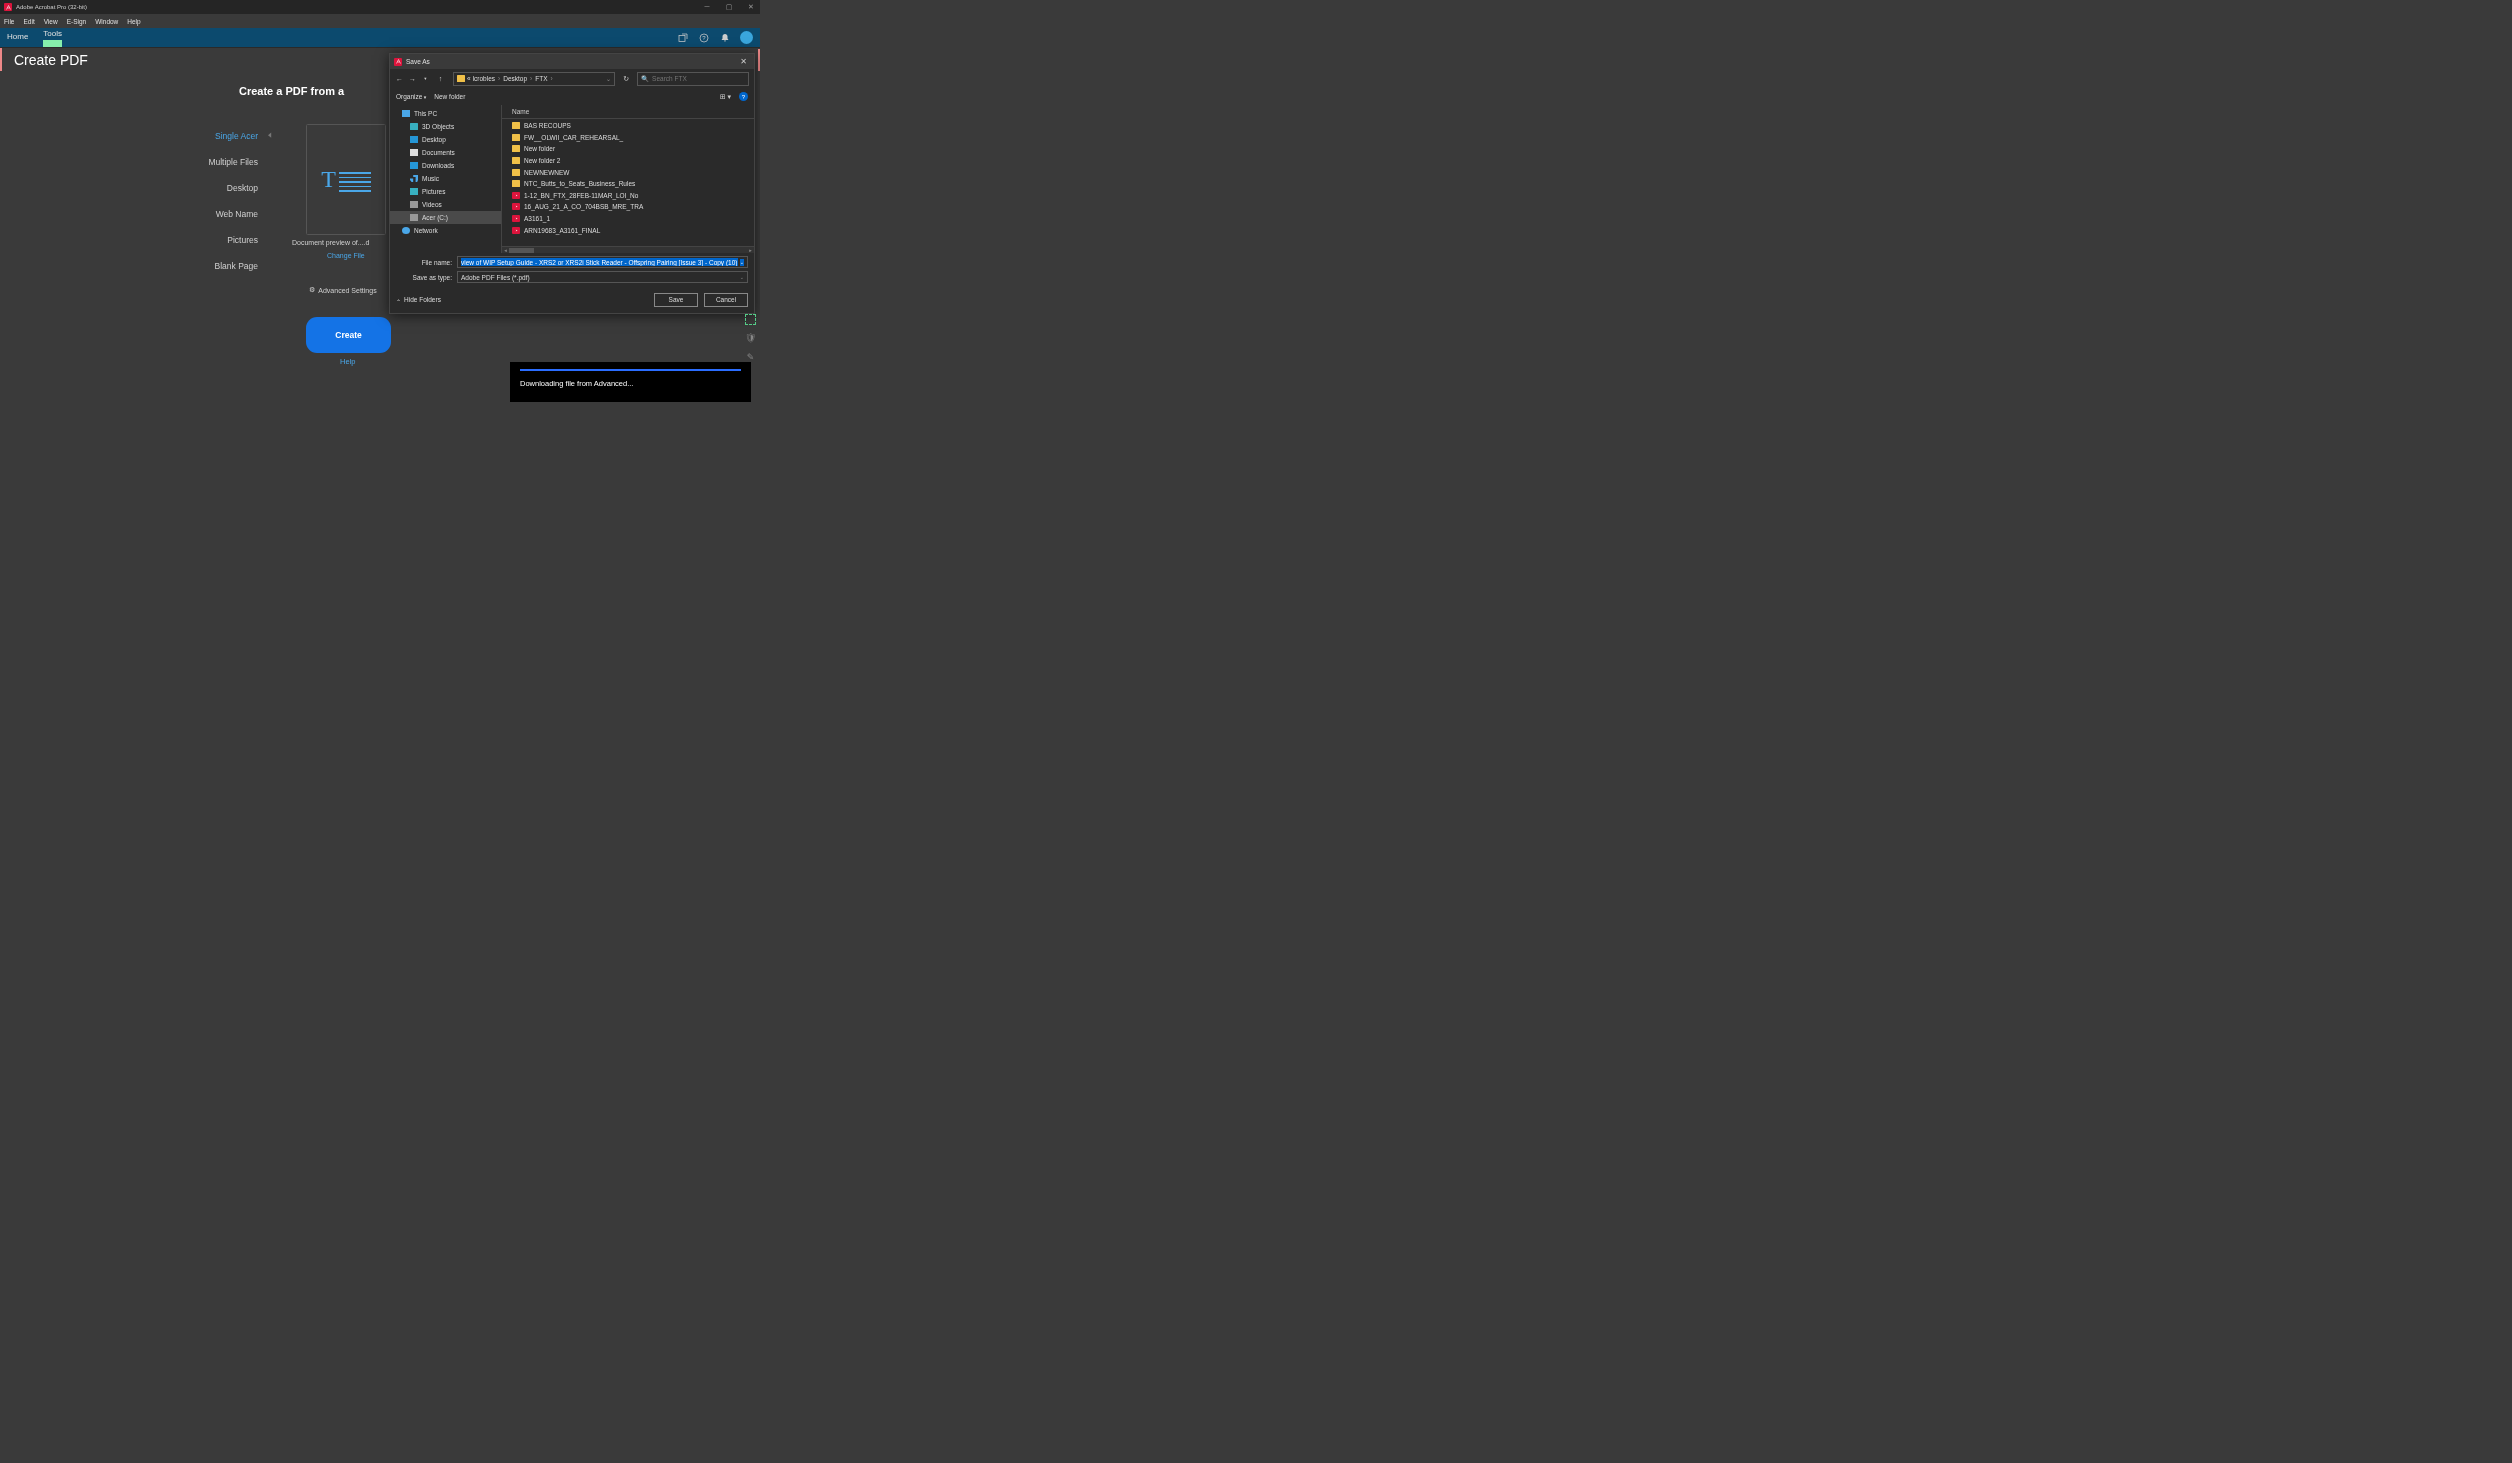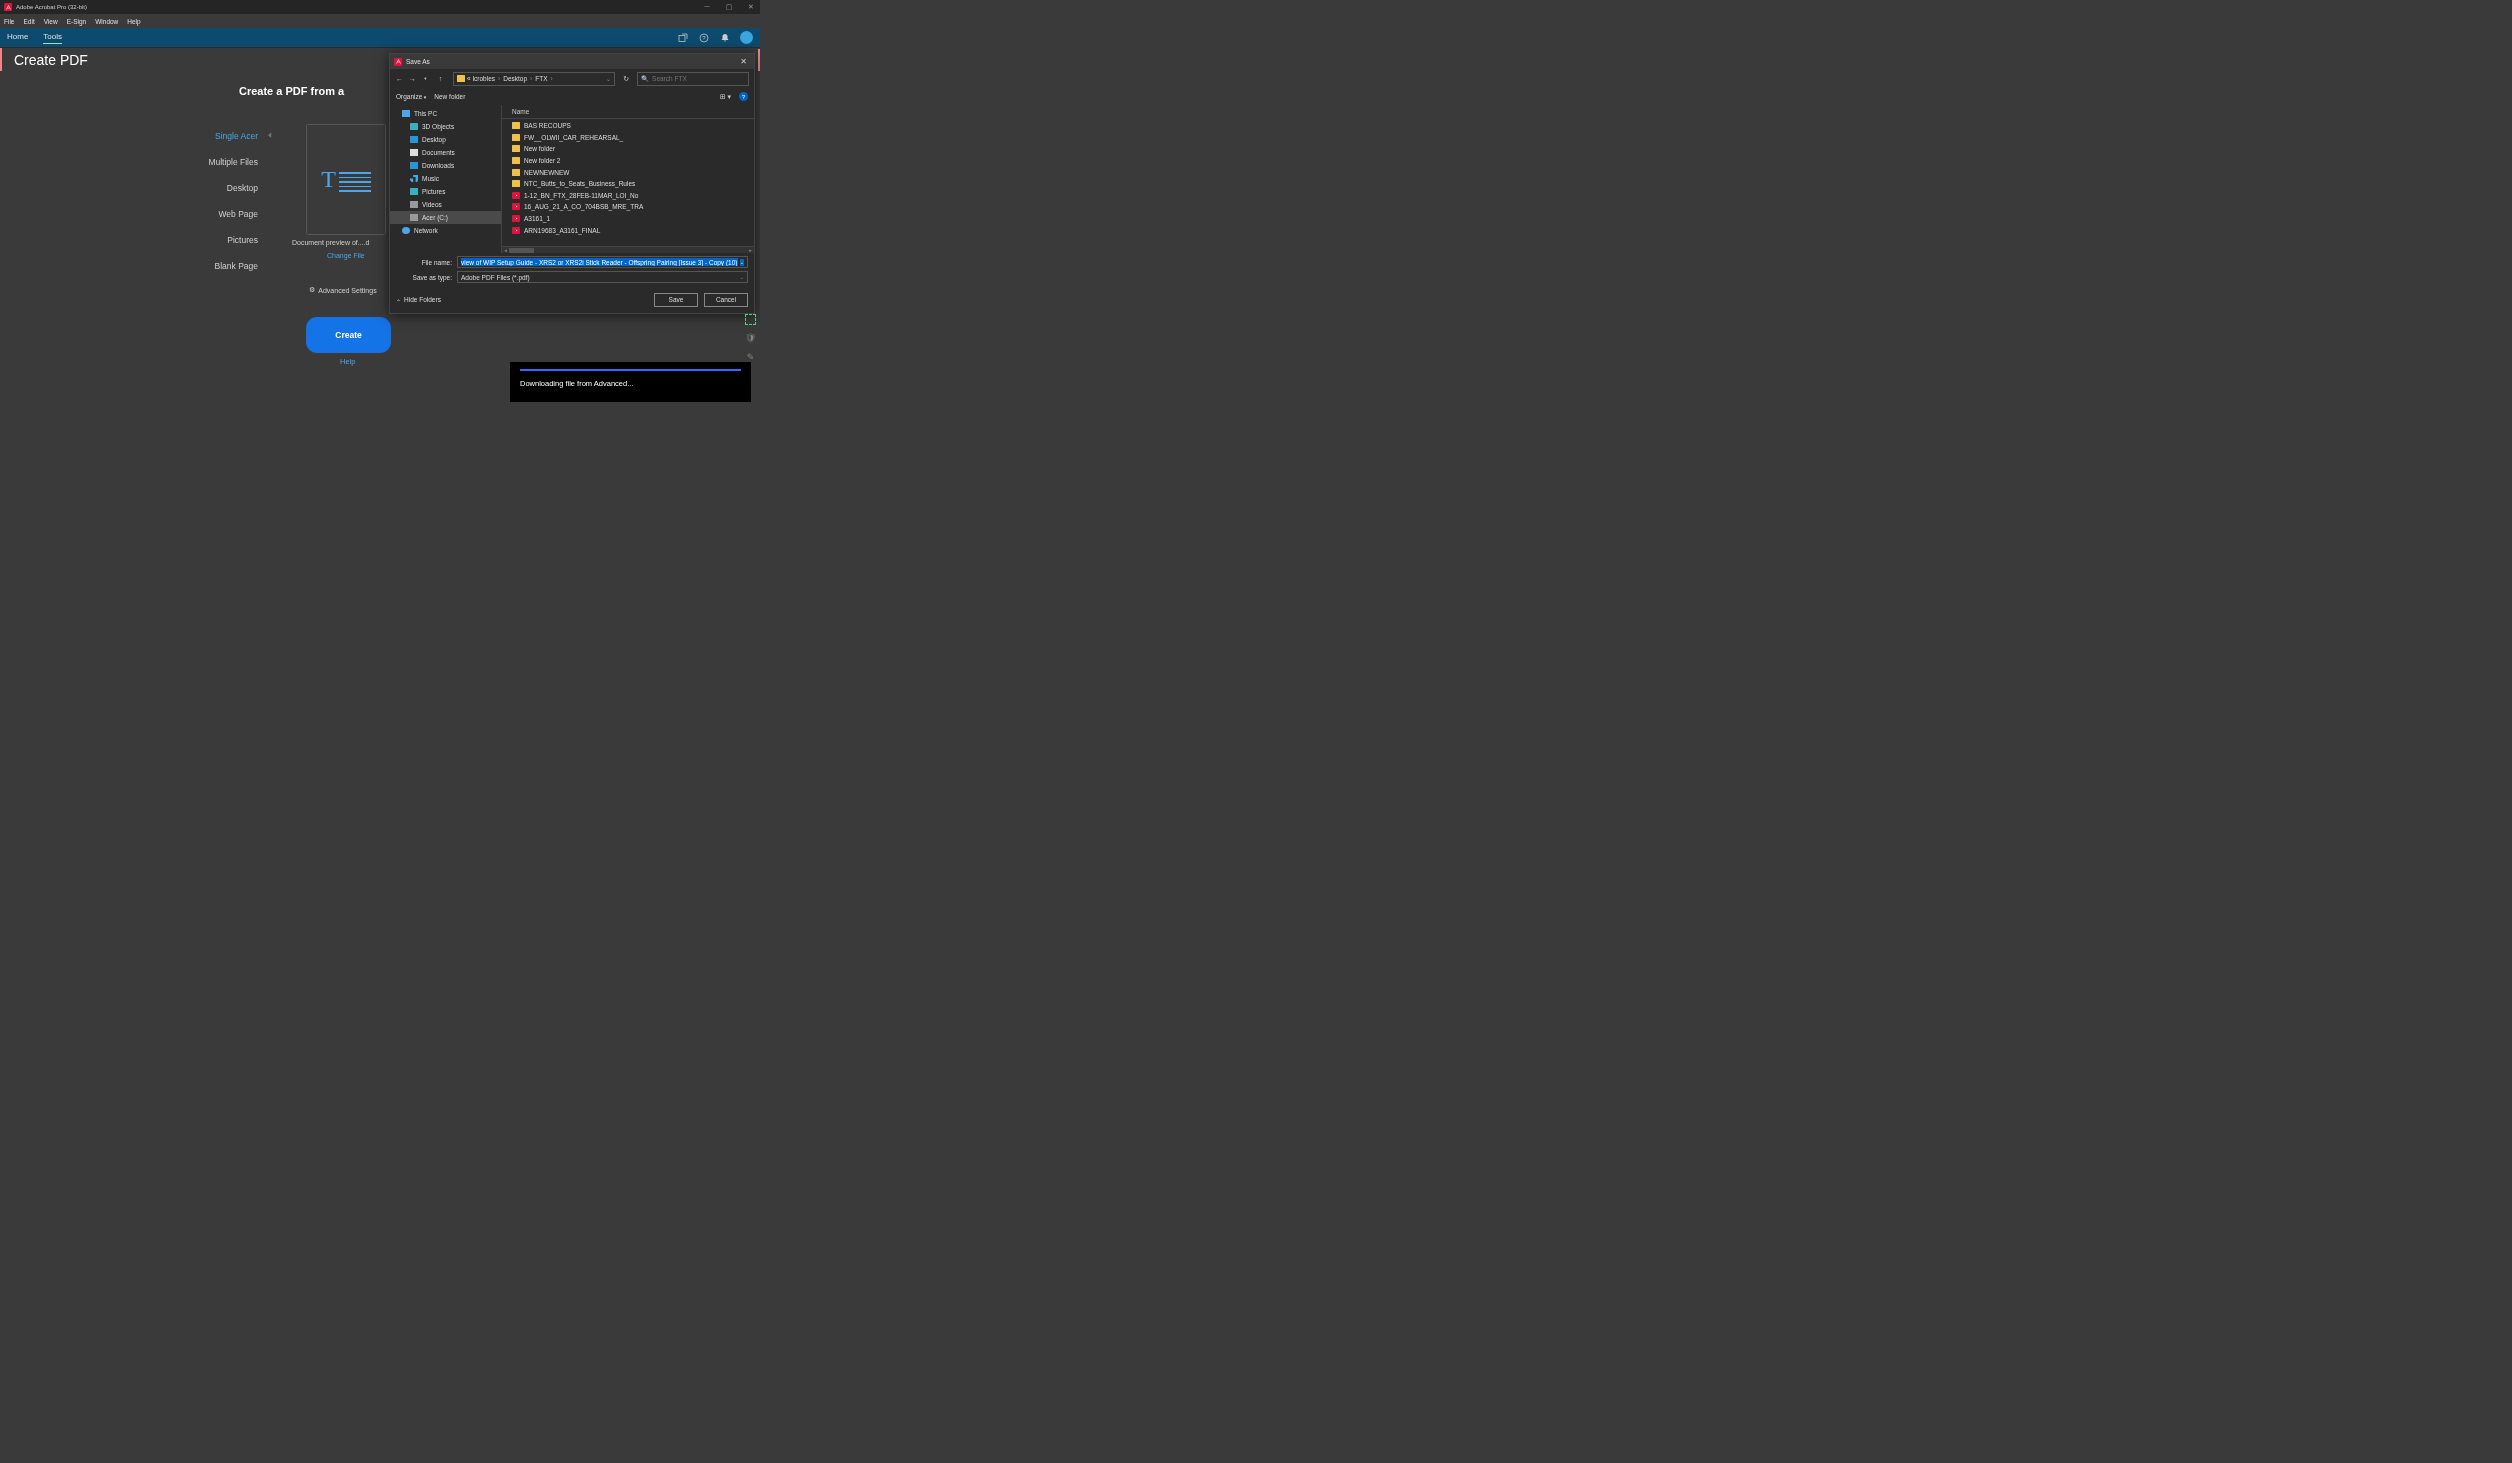--- a/index.html
+++ b/index.html
@@ -10,21 +10,21 @@
 .titlebar .app-icon svg { width: 5px; height: 5px; }
 .titlebar .title-text { font-size: 6px; color: #ccc; }
 .titlebar .win-controls { margin-left: auto; display: flex; gap: 12px; }
 .titlebar .win-controls span { color: #999; font-size: 7px; cursor: pointer; width: 10px; text-align: center; }
 
 .menubar { height: 14px; background: #3a3a3a; display: flex; align-items: center; padding: 0 4px; gap: 9px; }
 .menubar span { font-size: 6.5px; color: #e0e0e0; cursor: pointer; }
 
 .tabbar { height: 20px; background: #0c4a6e; display: flex; align-items: center; padding: 0 7px; gap: 15px; border-bottom: 0.5px solid #2a2a2a; position: relative; }
 .tabbar .tab { font-size: 8px; color: #e0e0e0; cursor: pointer; padding-bottom: 2px; }
-.tabbar .tab.active { border-bottom: 1px solid #86efac; }
+.tabbar .tab.active { border-bottom: 7px solid #86efac; }
 .tabbar .right-icons { position: absolute; right: 7px; display: flex; align-items: center; gap: 10px; }
 .tabbar .right-icons .icon { width: 11px; height: 11px; color: #ccc; cursor: pointer; display: flex; align-items: center; justify-content: center; }
 .tabbar .avatar { width: 13px; height: 13px; background: #3aa6dd; border-radius: 50%; }
 
 .contextbar { height: 23px; background: #3a3a3a; display: flex; align-items: center; padding: 0 12px; border-left: 2px solid #e88; }
 .contextbar .ctx-title { font-size: 14px; color: #fff; font-weight: 500; }
 
 .content-stripe { position: absolute; right: 0; top: 49px; width: 2.5px; height: 23px; background: #e88; }
 
 .main-area { position: relative; height: calc(100% - 71px); background: #3a3a3a; }
@@ -190,21 +190,21 @@
 </div>
 <div class="content-stripe"></div>
 
 <div class="main-area">
   <div class="headline">Create a PDF from a</div>
 
   <div class="source-list">
     <div class="source-item active">Single Acer</div>
     <div class="source-item">Multiple Files</div>
     <div class="source-item">Desktop</div>
-    <div class="source-item">Web Page</div>
+    <div class="source-item">Web Name</div>
     <div class="source-item">Pictures</div>
     <div class="source-item">Blank Page</div>
   </div>
 
   <div class="preview-box">
     <div class="preview-icon">
       <span class="t-glyph">T</span>
       <div class="lines">
           <div></div>
           <div></div>

